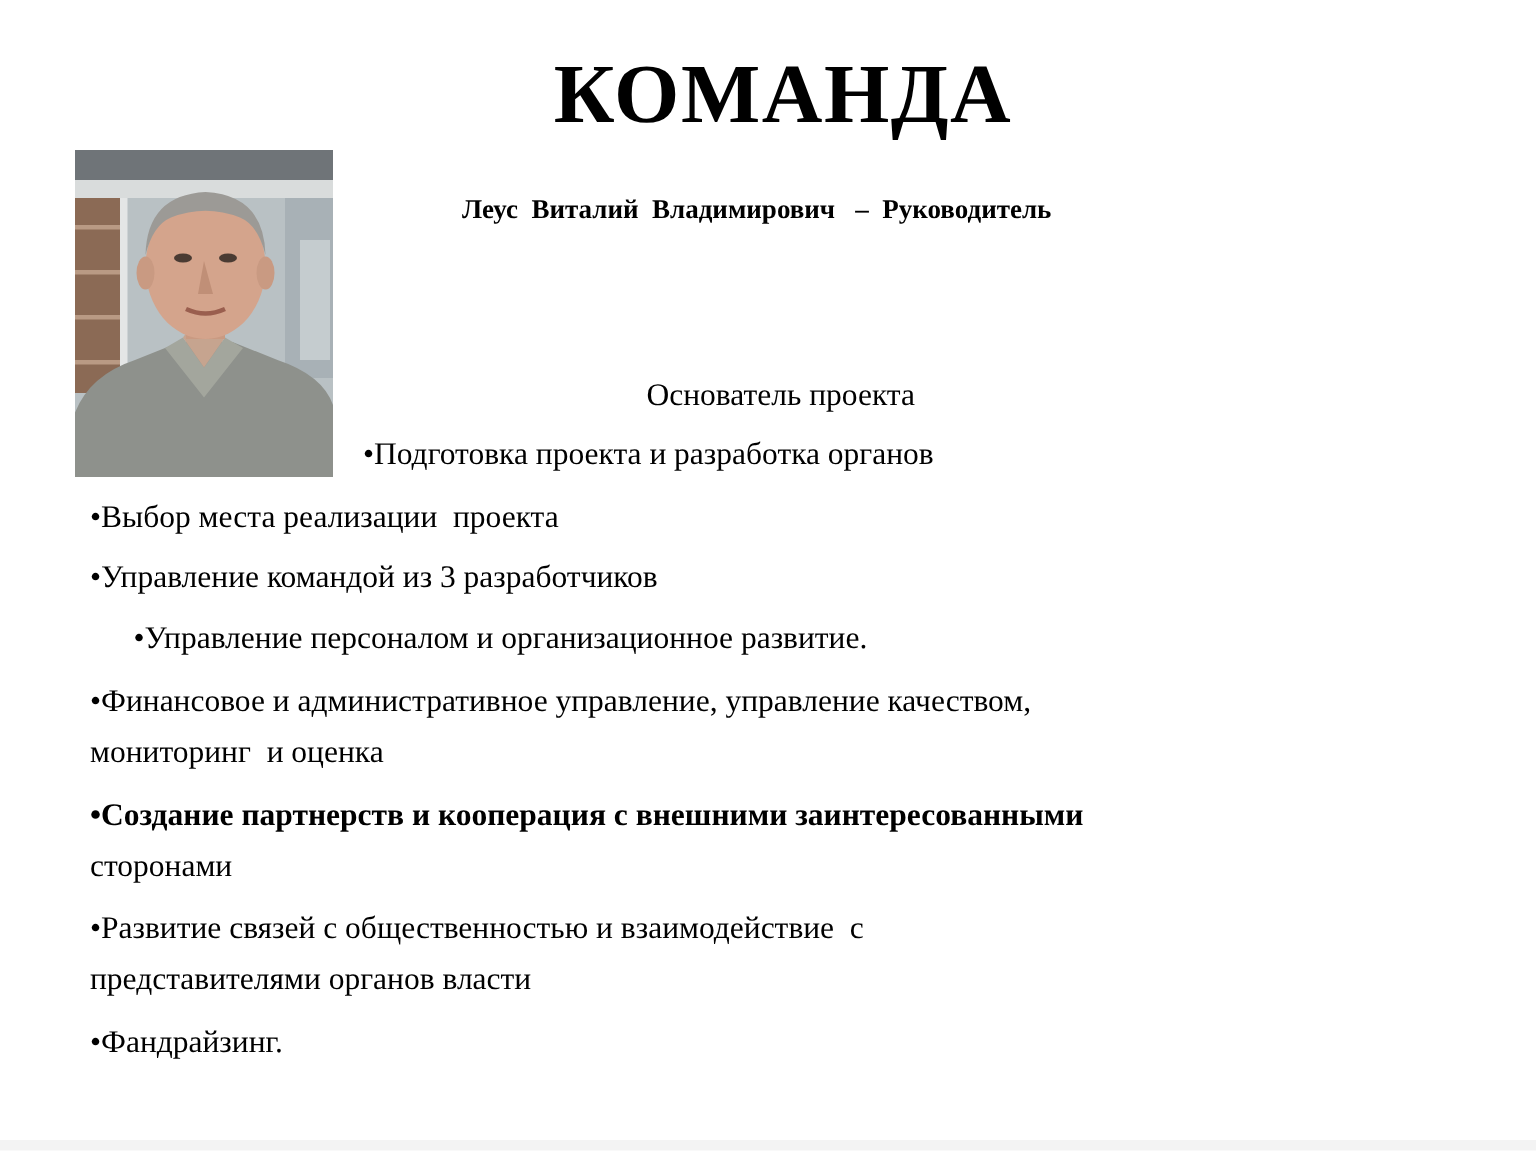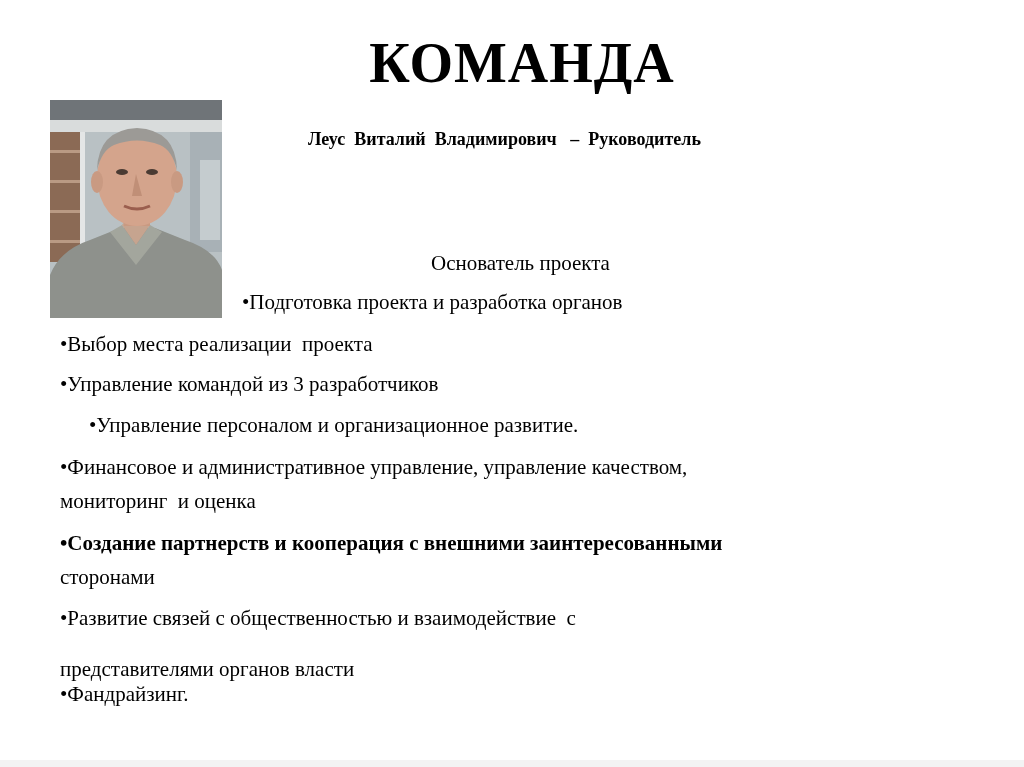--- a/index.html
+++ b/index.html
@@ -131,18 +131,18 @@
   <div class="bullets">
     <div class="bullet" style="left:242px; top:286px;">•Подготовка проекта и разработка органов</div>
     <div class="bullet" style="left:60px; top:328px;">•Выбор места реализации  проекта</div>
     <div class="bullet" style="left:60px; top:368px;text-align:right;">•Управление командой из 3 разработчиков</div>
     <div class="bullet" style="left:60px; top:409px;margin-left:29px;">•Управление персоналом и организационное развитие.</div>
     <div class="bullet" style="left:60px; top:451px;text-align:center;">•Финансовое и административное управление, управление качеством,</div>
     <div class="bullet" style="left:60px; top:485px;">мониторинг  и оценка</div>
     <div class="bullet" style="left:60px; top:527px;font-weight:bold;">•Создание партнерств и кооперация с внешними заинтересованными</div>
     <div class="bullet" style="left:60px; top:561px;">сторонами</div>
     <div class="bullet" style="left:60px; top:602px;text-align:right;">•Развитие связей с общественностью и взаимодействие  с</div>
-    <div class="bullet" style="left:60px; top:636px;margin-top:17px;">представителями органов власти</div>
+    <div class="bullet" style="left:60px; top:636px;">представителями органов власти</div>
     <div class="bullet" style="left:60px; top:678px;">•Фандрайзинг.</div>
   </div>
 
   <div class="bottom-edge"></div>
 </div>
 
 </body></html>

